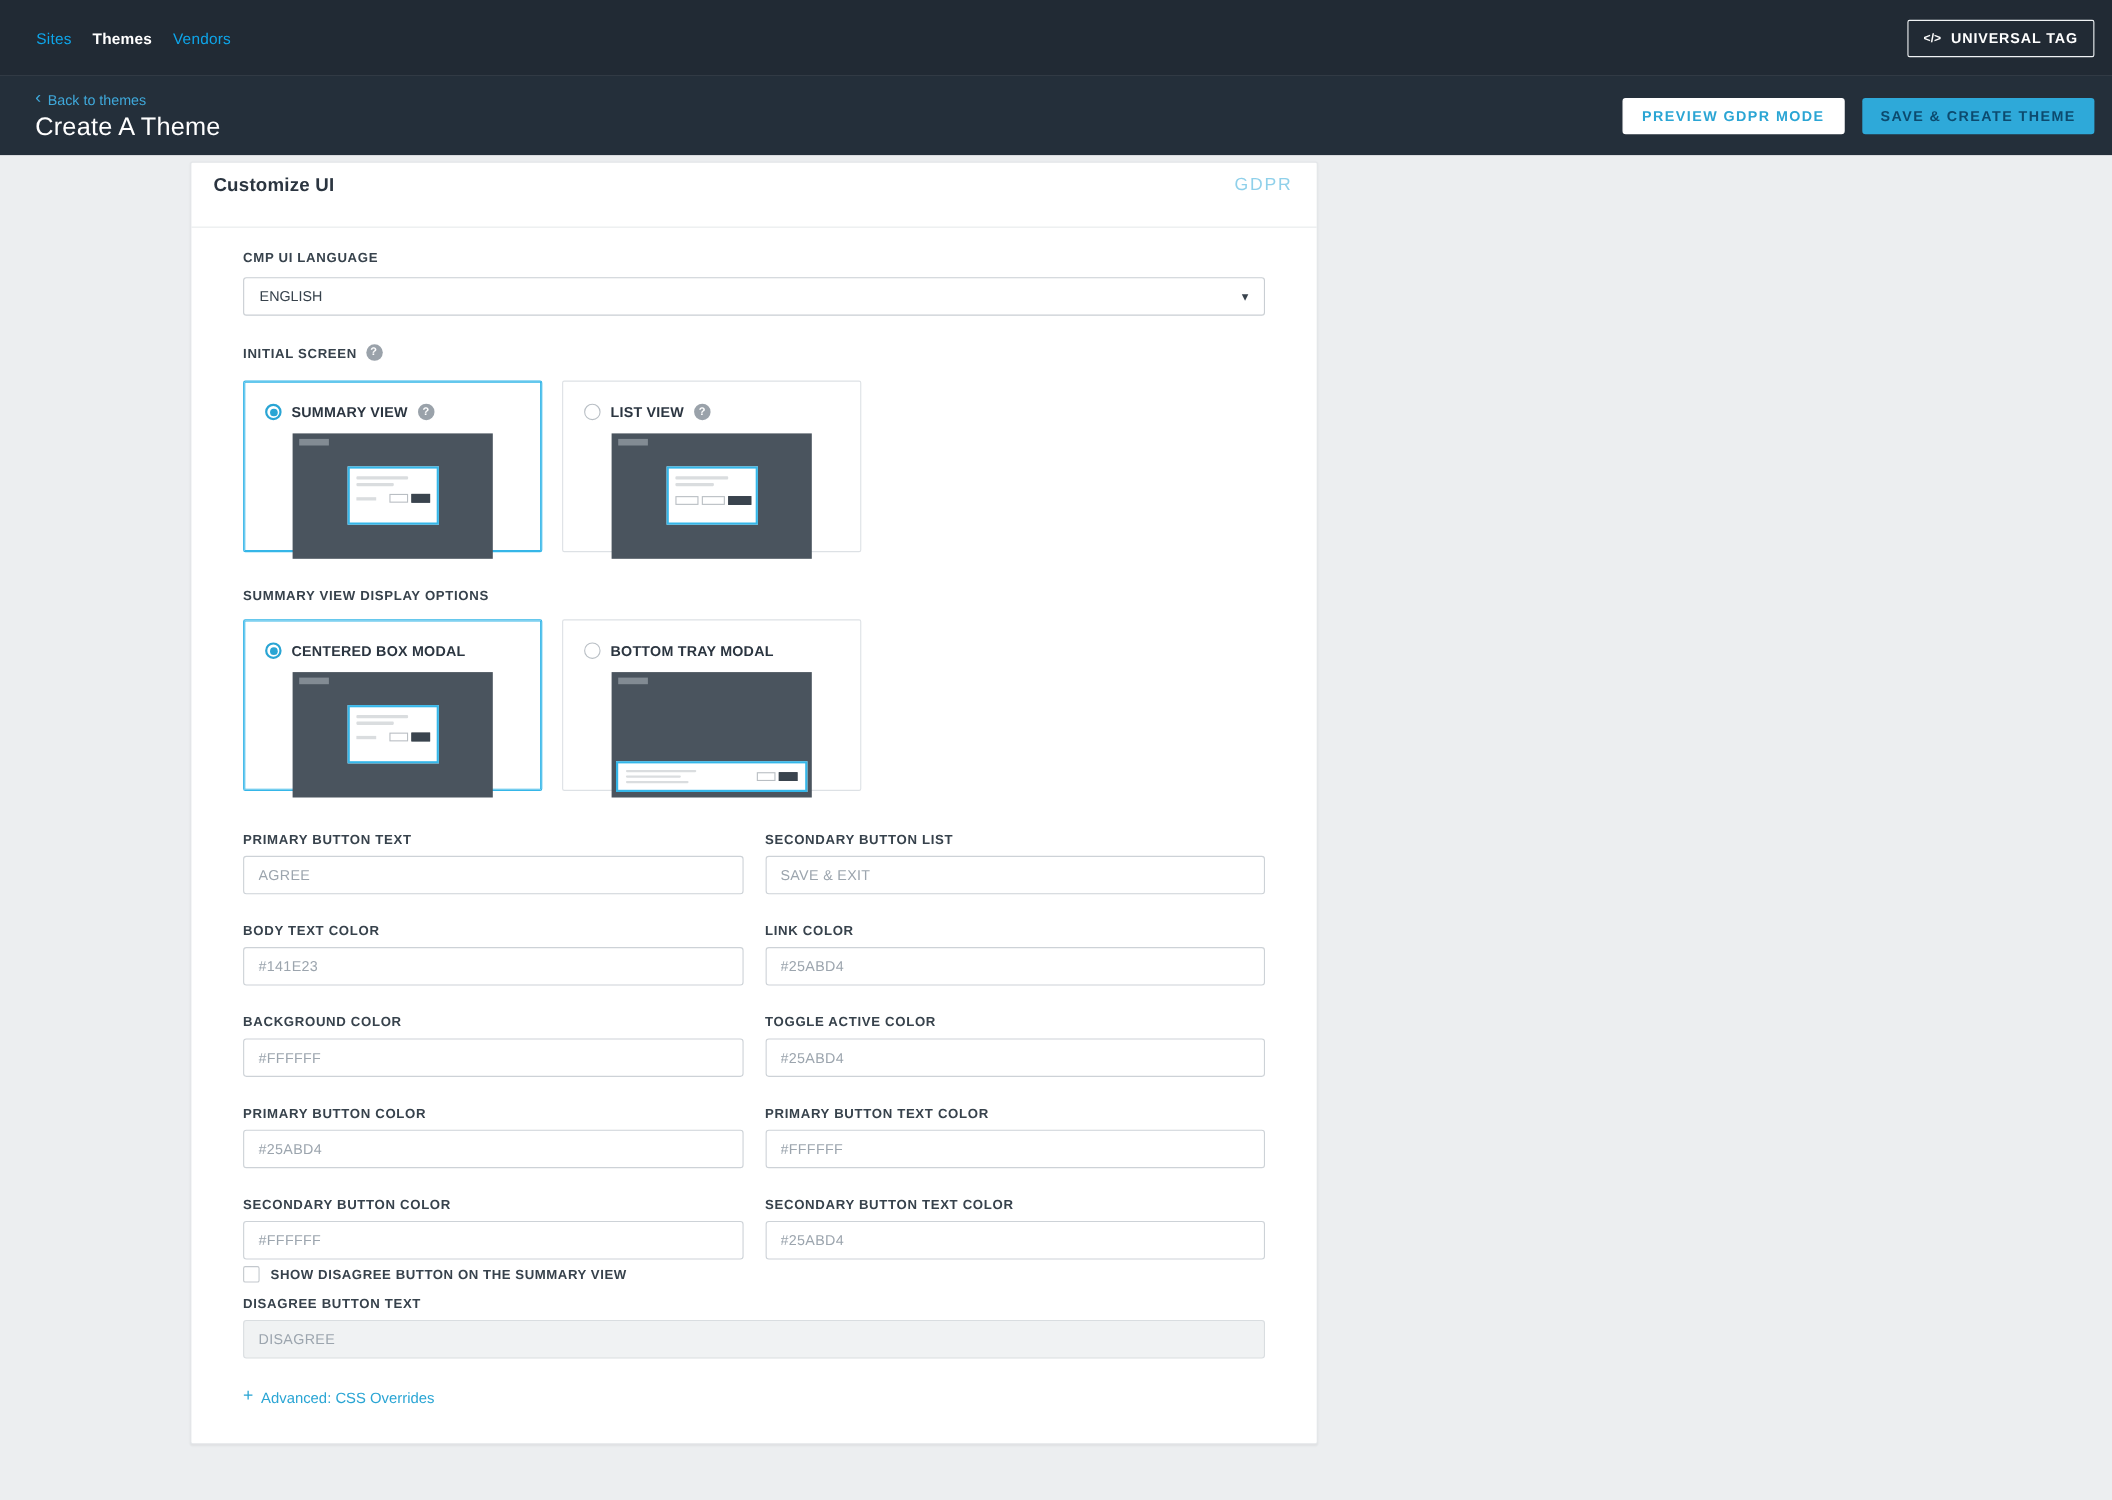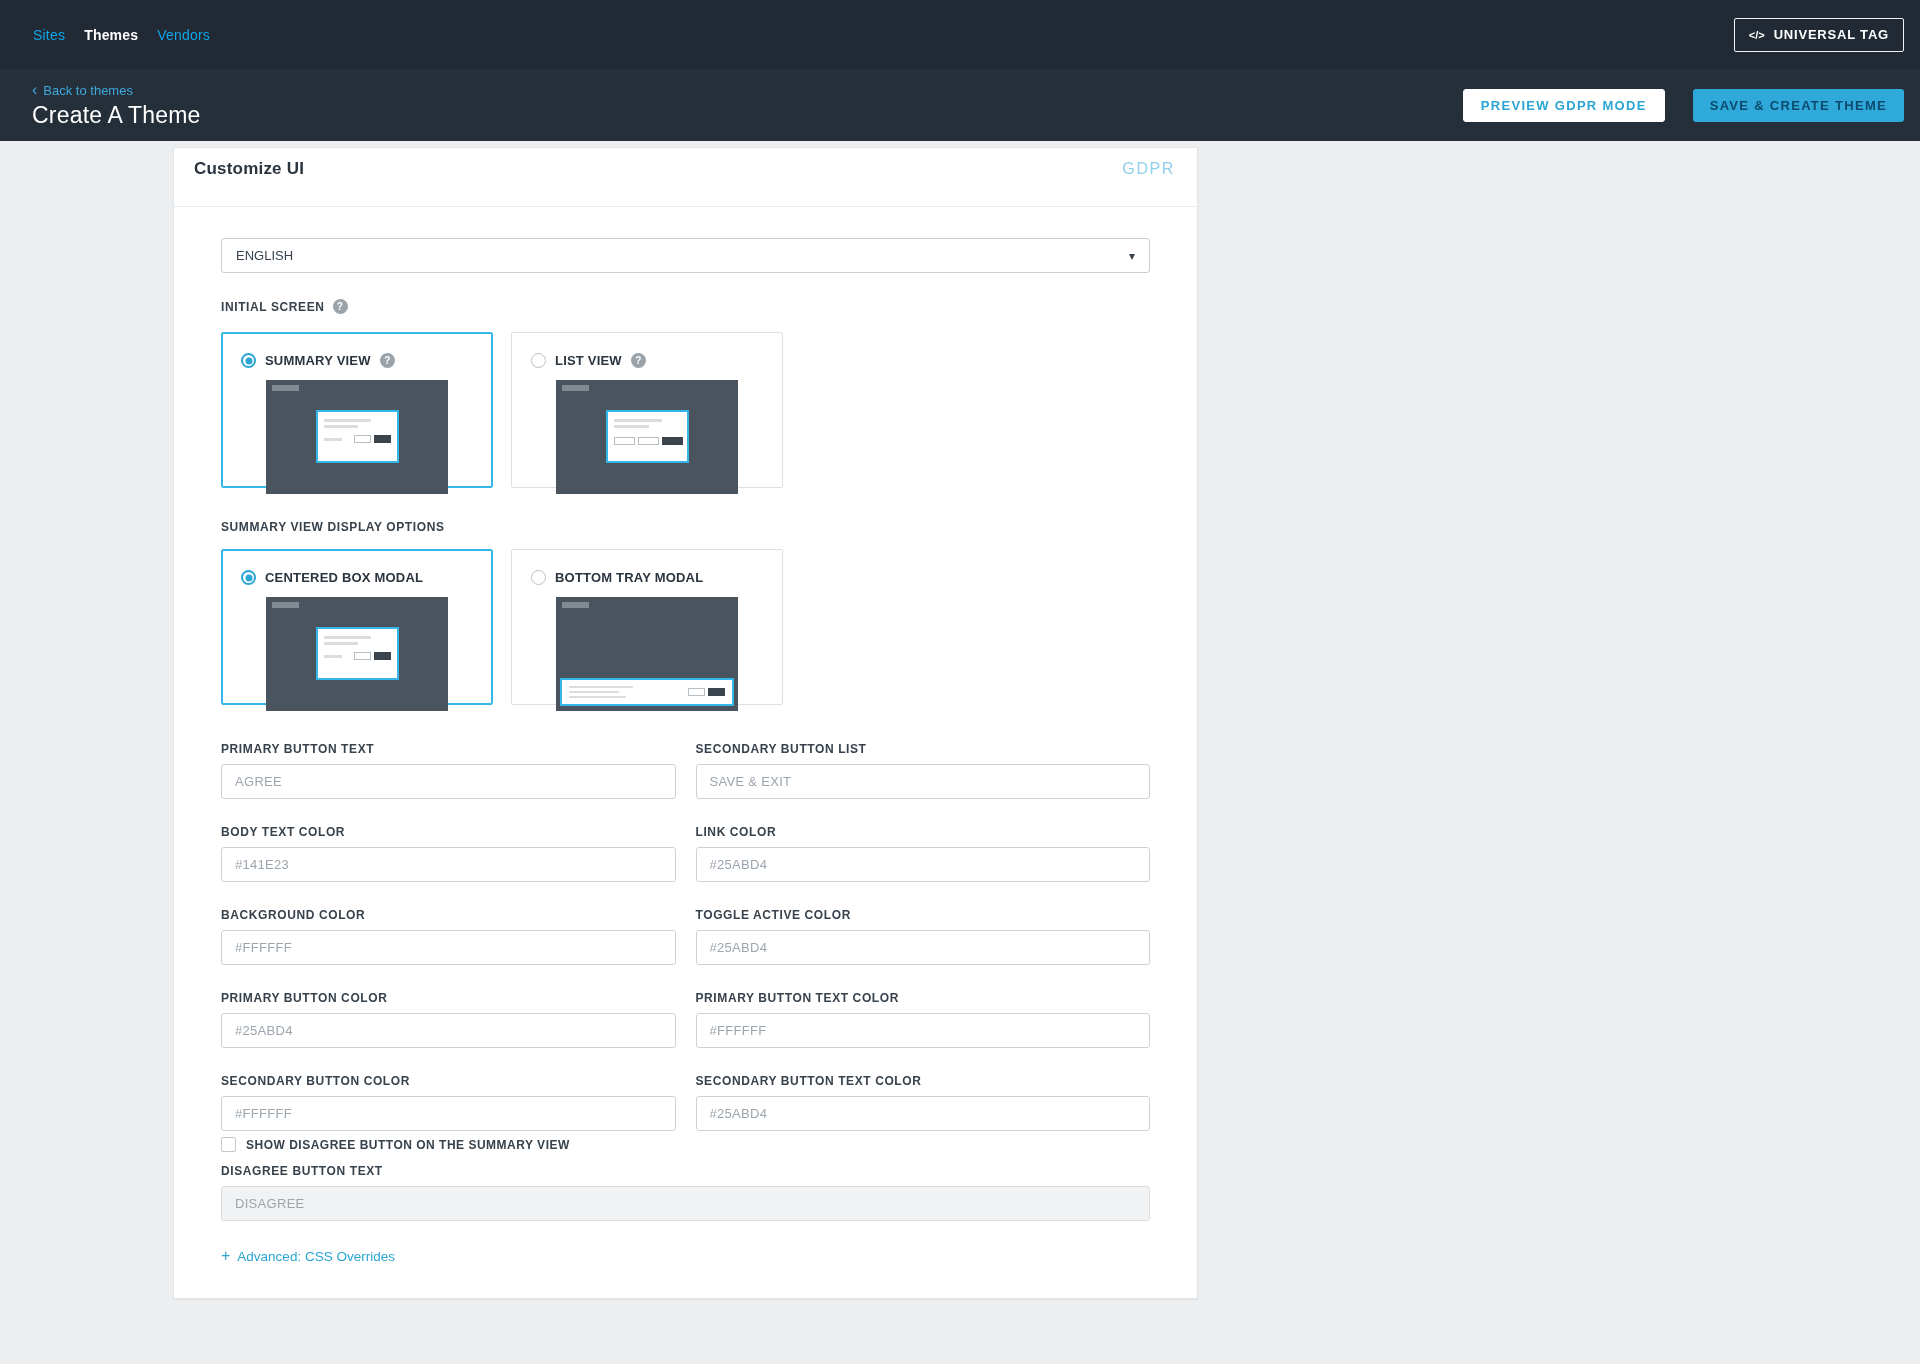--- a/index.html
+++ b/index.html
@@ -31,21 +31,21 @@
     height:72px; background:#242F3A;
     display:flex; align-items:center; justify-content:space-between;
     padding:0 16px 0 32px;
   }
   .back-link {
     display:inline-flex; align-items:center; gap:6px;
     color:#3FA9DB; font-size:13px; text-decoration:none; cursor:pointer;
   }
   .back-link .chev { font-size:16px; line-height:1; }
   .page-title { color:#FFFFFF; font-size:23px; font-weight:400; margin-top:3px; letter-spacing:.2px; }
-  .pagehead-actions { display:flex; align-items:flex-end; gap:28px; }
+  .pagehead-actions { display:flex; align-items:flex-end; gap:16px; }
   .btn { font-family:inherit; font-size:13px; font-weight:700; letter-spacing:1.3px;
          padding:0 17px; height:33px; border-radius:3px; cursor:pointer; border:none; }
   .btn-outline { background:#FFFFFF; color:#2AA5D4; border:1px solid #FFFFFF; }
   .btn-primary { background:#2EA9D9; color:#0c4a6e; }
 
   
   .card {
     width:1025px; margin:6px 0 0 173px; background:#FFFFFF;
     border:1px solid #E3E6E9; border-radius:2px;
     box-shadow:0 1px 2px rgba(0,0,0,.06);
@@ -174,20 +174,23 @@
   <section class="card">
 
     <div class="card-head">
       <h2 class="card-title">Customize UI</h2>
       <span class="gdpr-badge">GDPR</span>
     </div>
 
     <div class="card-body">
 
       
+      <div class="field-label">
+        <span>CMP UI LANGUAGE</span>
+      </div>
       <div class="select">
         <span>ENGLISH</span>
         <span class="chevron">▾</span>
       </div>
 
       
       <div class="field-label mt-section">
         <span>INITIAL SCREEN</span>
         <span class="help-icon">?</span>
       </div>

